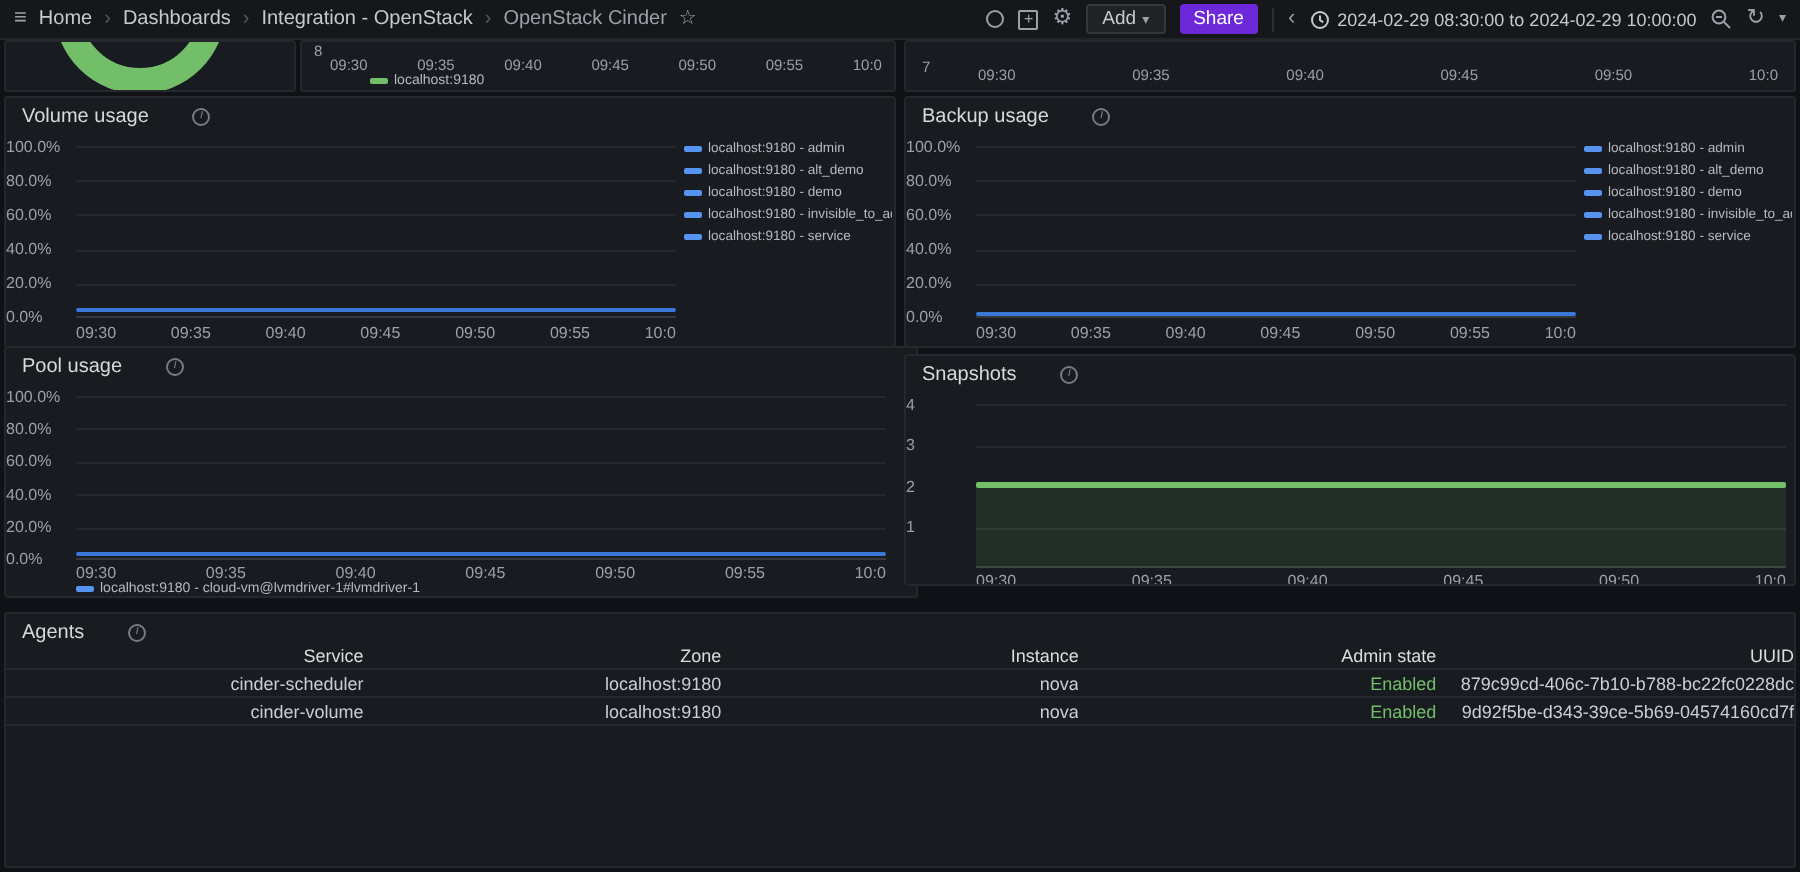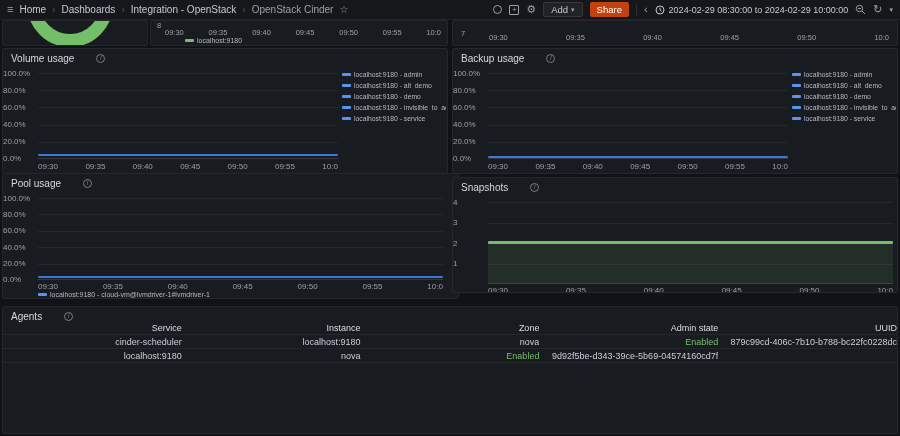--- a/index.html
+++ b/index.html
@@ -9,21 +9,21 @@
   
   .nav{position:absolute;top:0;left:0;right:0;height:20px;background:#15171a;border-bottom:1px solid #222427;display:flex;align-items:center;padding:0 7px;gap:6px;font-size:10px;z-index:5}
   .icon-btn{color:#9da0a8;font-size:11px;line-height:1;cursor:pointer;display:inline-flex;align-items:center;justify-content:center}
   .crumb{color:#c7c9d1;cursor:pointer;white-space:nowrap}
   .crumb.dim{color:#9da0a8}
   .sep{color:#55575e;font-size:10px}
   .star{font-size:10px}
   .nav-right{margin-left:auto;display:flex;align-items:center;gap:7px}
   .btn{height:15px;display:inline-flex;align-items:center;gap:3px;padding:0 7px;border-radius:2px;font-size:9.5px;cursor:pointer;white-space:nowrap}
   .add-btn{border:1px solid #35373c;color:#c7c9d1;background:#202226}
-  .share-btn{background:#c2410c;color:#fff}
+  .share-btn{background:#6d28d9;color:#fff}
   .caret{font-size:7px;color:#9da0a8}
   .vdiv{width:1px;height:12px;background:#2c2e33}
   .time-btn{display:inline-flex;align-items:flex-start;gap:4px;color:#c7c9d1;font-size:9px;cursor:pointer;white-space:nowrap}
   .ring{width:9px;height:9px;border:1px solid #9da0a8;border-radius:50%;display:inline-block}
   .boxicon{width:10px;height:10px;border:1px solid #9da0a8;border-radius:1px;font-size:8px;line-height:8px;text-align:center;color:#9da0a8;display:inline-block}
 
   
   .panel{position:absolute;background:#181b1f;border:1px solid #25272c;border-radius:2px;overflow:hidden}
   .phead{height:16px;display:flex;align-items:center;gap:22px;padding:3px 8px 0;font-size:10px;color:#d8d9dd;cursor:pointer}
   .info-i{width:9px;height:9px;border:1px solid #787b82;border-radius:50%;color:#787b82;font-size:6.5px;line-height:1;display:inline-flex;align-items:center;justify-content:center;font-style:italic;flex:none}
@@ -327,32 +327,33 @@
 </div>
 
 <div class="panel" style="left:2px;top:306px;width:896px;height:128px">
   <div class="phead">
     <span>Agents</span>
     <span class="info-i">i</span>
   </div>
   <div class="tbl" style="top:14px">
     <div class="trow th">
       <span>Service</span>
+      <span>Zone</span>
       <span>Instance</span>
-      <span>Zone</span>
       <span>Admin state</span>
       <span>UUID</span>
     </div>
     <div class="trow">
       <span>cinder-scheduler</span>
       <span>localhost:9180</span>
       <span>nova</span>
       <span class="en">Enabled</span>
       <span>879c99cd-406c-7b10-b788-bc22fc0228dc</span>
     </div>
     <div class="trow">
+      <span>cinder-volume</span>
       <span>localhost:9180</span>
       <span>nova</span>
       <span class="en">Enabled</span>
       <span>9d92f5be-d343-39ce-5b69-04574160cd7f</span>
     </div>
   </div>
 </div>
 
 </body></html>

